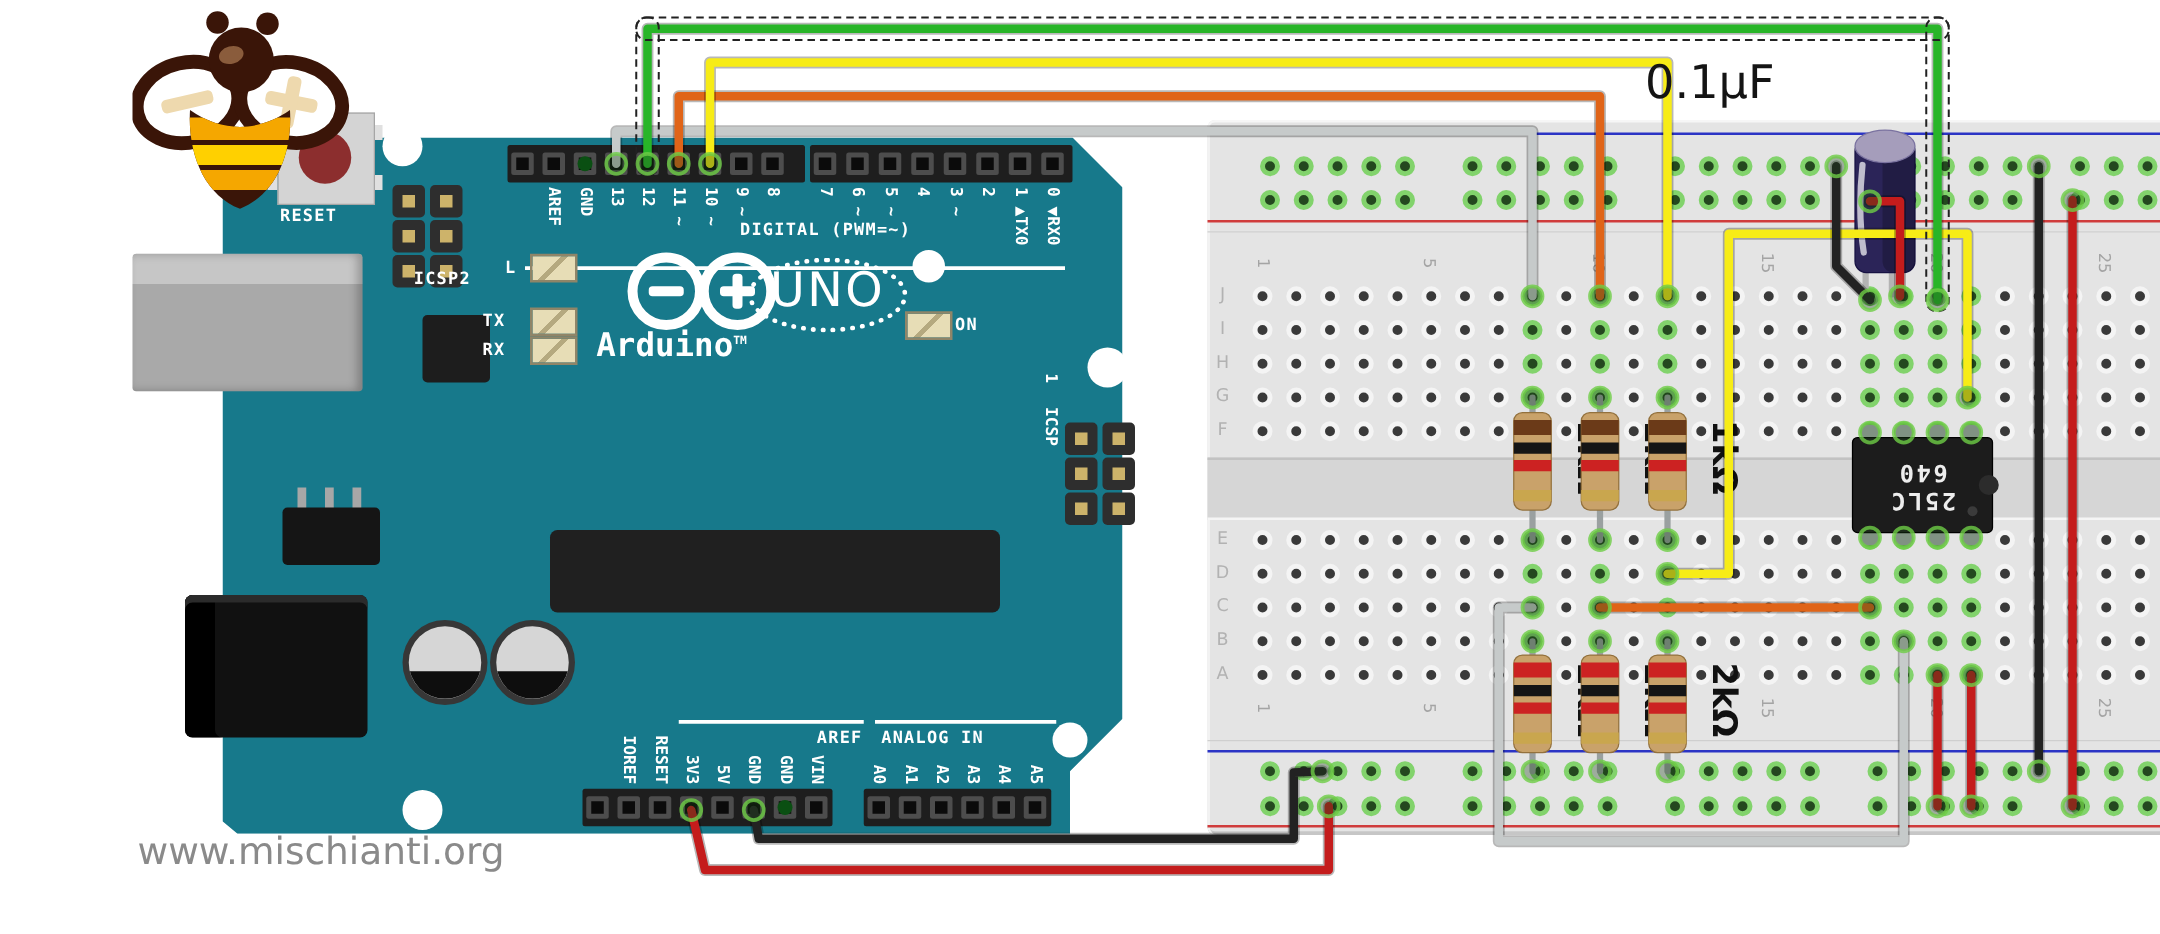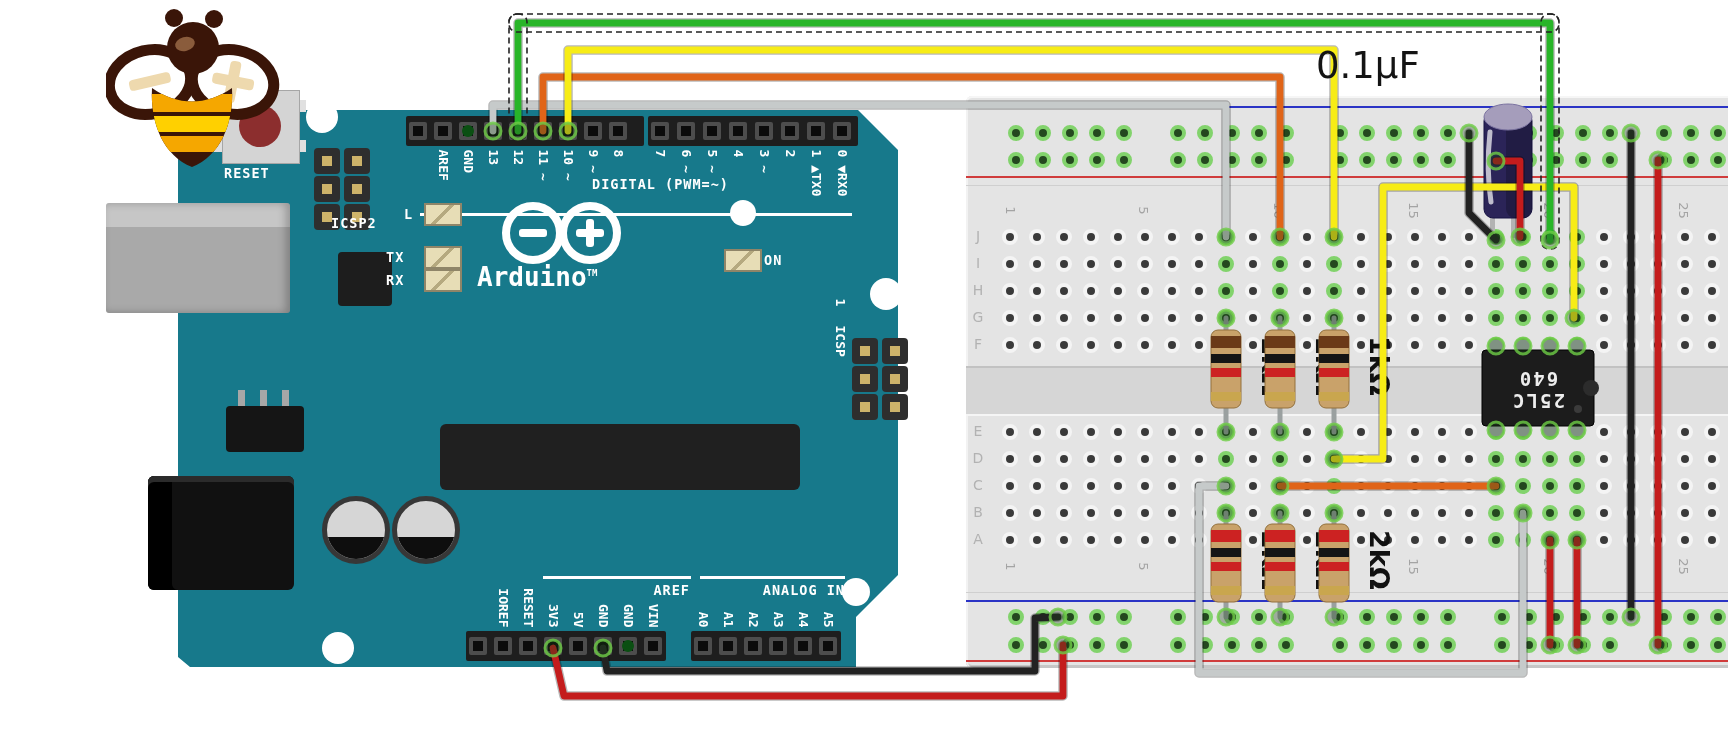--- a/index.html
+++ b/index.html
@@ -549,38 +549,39 @@
         <div class="vlabel" style="left: 769px; top: 586px; text-align: right;">A4</div>
         <div class="pinsq" style="left: 819px; top: 637px;"></div>
         <div class="vlabel" style="left: 794px; top: 586px; text-align: right;">A5</div>
       </div>
 
     <div class="silk" style="left:592px;top:176px">DIGITAL (PWM=~)</div>
     <div class="wline" style="left:420px;top:213px;width:432px"></div>
     <div class="wline" style="left:543px;top:576px;width:148px"></div>
     <div class="wline" style="left:700px;top:576px;width:145px"></div>
     <div class="silk" style="left:600px;top:582px;width:90px;text-align:right">AREF</div>
-    <div class="silk" style="left:705px;top:582px;width:140px;text-align:right">ANALOG IN</div>
+    <div class="silk" style="left:705px;top:582px;width:140px;">ANALOG IN</div>
 
     <div class="silk" style="left:404px;top:206px">L</div>
     <div class="led" style="left:424px;top:203px"></div>
     <div class="silk" style="left:386px;top:249px">TX</div>
     <div class="led" style="left:424px;top:246px"></div>
     <div class="silk" style="left:386px;top:272px">RX</div>
     <div class="led" style="left:424px;top:269px"></div>
     <div class="led" style="left:724px;top:249px"></div>
     <div class="silk" style="left:764px;top:252px">ON</div>
 
     <svg class="abs" style="left:495px;top:195px" width="140" height="80" viewBox="0 0 140 80">
       <circle cx="38" cy="38" r="27" fill="none" stroke="#fff" stroke-width="8"></circle>
       <circle cx="95" cy="38" r="27" fill="none" stroke="#fff" stroke-width="8"></circle>
       <rect x="24" y="34" width="28" height="8" rx="3" fill="#fff"></rect>
       <rect x="81" y="34" width="28" height="8" rx="3" fill="#fff"></rect>
       <rect x="91" y="24" width="8" height="28" rx="3" fill="#fff"></rect>
     </svg>
+    <div class="abs" id="uno-oval"><span>UNO</span></div>
     <div class="abs" id="brand"><span>Arduino</span><sup>TM</sup></div>
 
     <div class="abs" id="icsp-block">
         <div class="icsppin" style="left: 852px; top: 338px;"></div>
         <div class="icsppin" style="left: 882px; top: 338px;"></div>
         <div class="icsppin" style="left: 852px; top: 366px;"></div>
         <div class="icsppin" style="left: 882px; top: 366px;"></div>
         <div class="icsppin" style="left: 852px; top: 394px;"></div>
         <div class="icsppin" style="left: 882px; top: 394px;"></div>
       </div>
@@ -808,13 +809,14 @@
         <path d="M518,131 L518,23 L1550,23 L1550,240" fill="none" stroke="#28b528" stroke-width="6.8" stroke-linecap="round" stroke-linejoin="round"></path>
         <rect x="509" y="14" width="18" height="126" rx="8" fill="none" stroke="#222" stroke-width="1.6" stroke-dasharray="6 4"></rect>
         <rect x="509" y="14" width="1050" height="18" rx="8" fill="none" stroke="#222" stroke-width="1.6" stroke-dasharray="6 4"></rect>
         <rect x="1541" y="14" width="18" height="235" rx="8" fill="none" stroke="#222" stroke-width="1.6" stroke-dasharray="6 4"></rect>
         <circle cx="518" cy="131" r="8" fill="rgba(30,70,25,.35)" stroke="rgba(110,205,70,.8)" stroke-width="3"></circle>
         <circle cx="1550" cy="240" r="8" fill="rgba(30,70,25,.35)" stroke="rgba(110,205,70,.8)" stroke-width="3"></circle>
       </g>
     </svg>
 
   <div class="abs" id="cap-label">0.1µF</div>
+  <div class="abs" id="watermark">www.mischianti.org</div>
 </div>
 
 </body></html>

